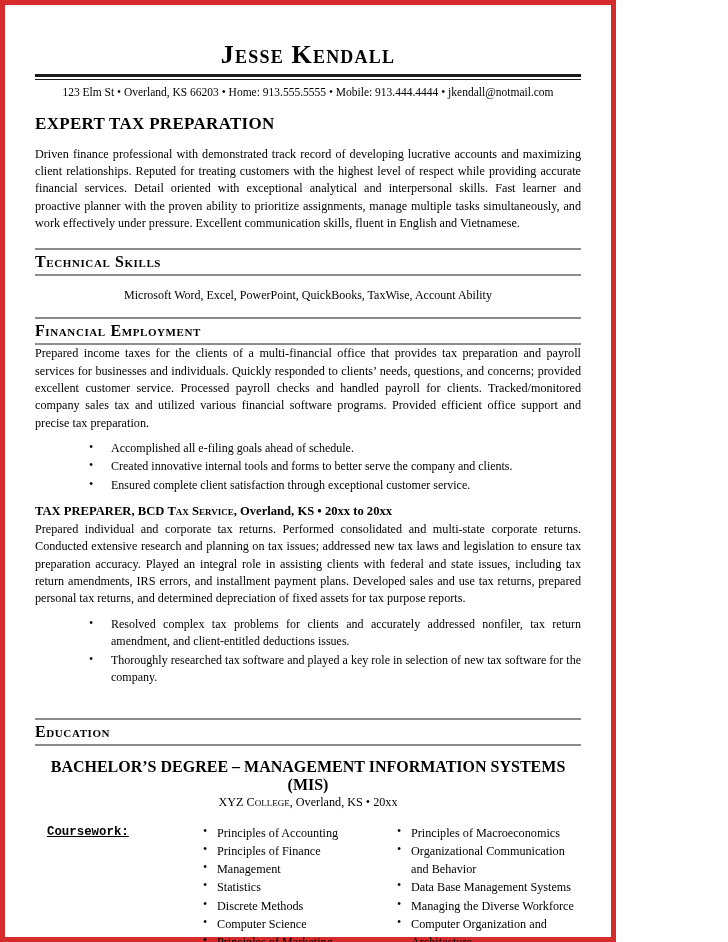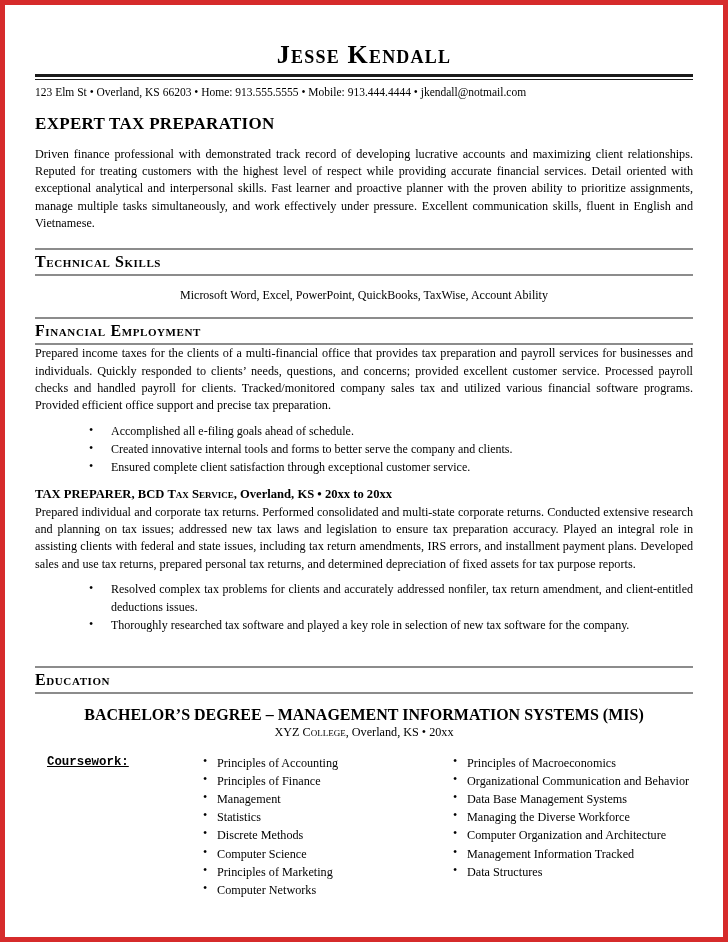--- a/index.html
+++ b/index.html
@@ -9,21 +9,21 @@
   body {
     width: 728px;
     height: 942px;
     background: #ffffff;
     font-family: "Liberation Serif", "DejaVu Serif", serif;
     color: #000000;
     overflow: hidden;
   }
   .page {
     box-sizing: border-box;
-    width: 728px;
+    width: 616px;
     height: 942px;
     border: 5px solid #d62b2b;
     background: #ffffff;
     padding: 0;
     position: relative;
   }
   .inner {
     box-sizing: border-box;
     padding: 30px 30px 0 30px;
     height: 100%;
@@ -41,21 +41,21 @@
   }
   .name-rule {
     border: 0;
     border-top: 3px solid #1a1a1a;
     border-bottom: 1px solid #1a1a1a;
     height: 2px;
     margin: 0 0 4px 0;
     background: #ffffff;
   }
   .contact {
-    text-align: left;
+    text-align: center;
     font-size: 11.5px;
     line-height: 1.4;
     margin-bottom: 14px;
   }
 
   
   .headline {
     text-align: left;
     font-size: 17px;
     font-weight: bold;

